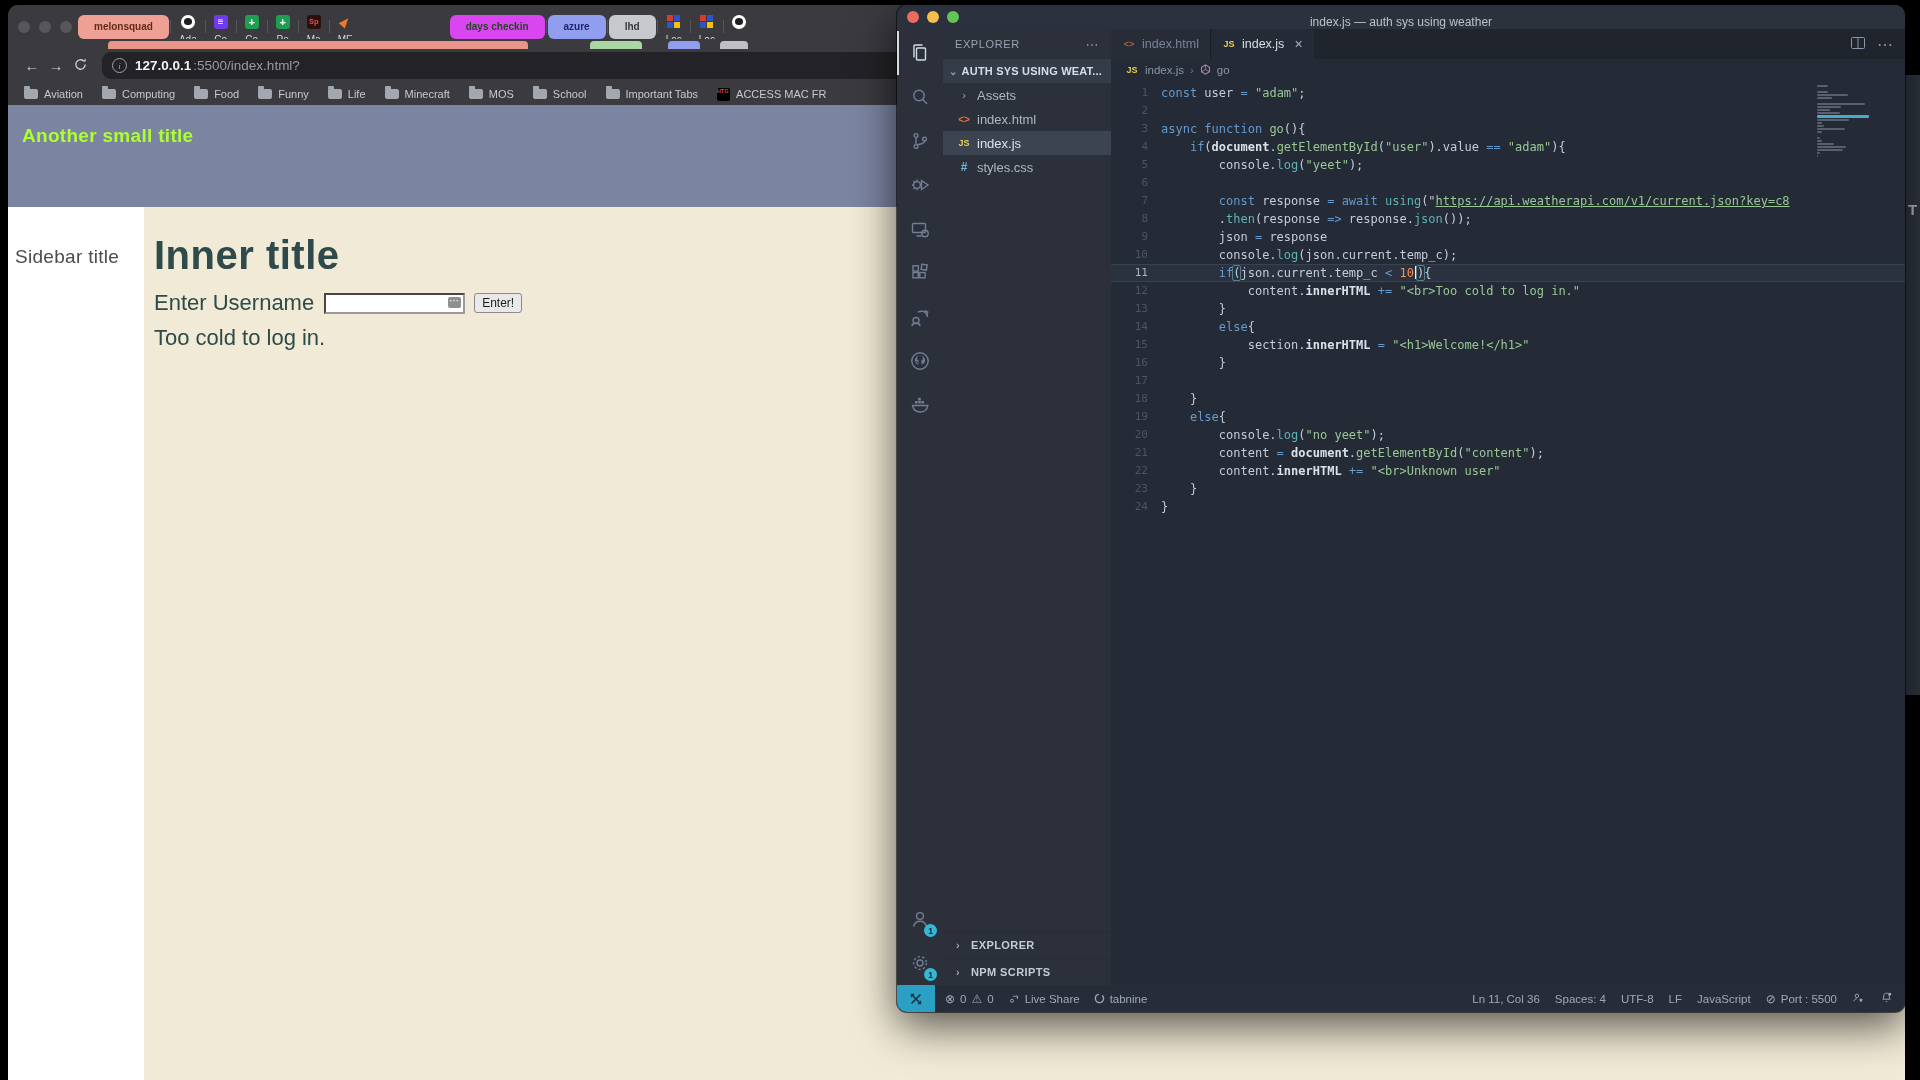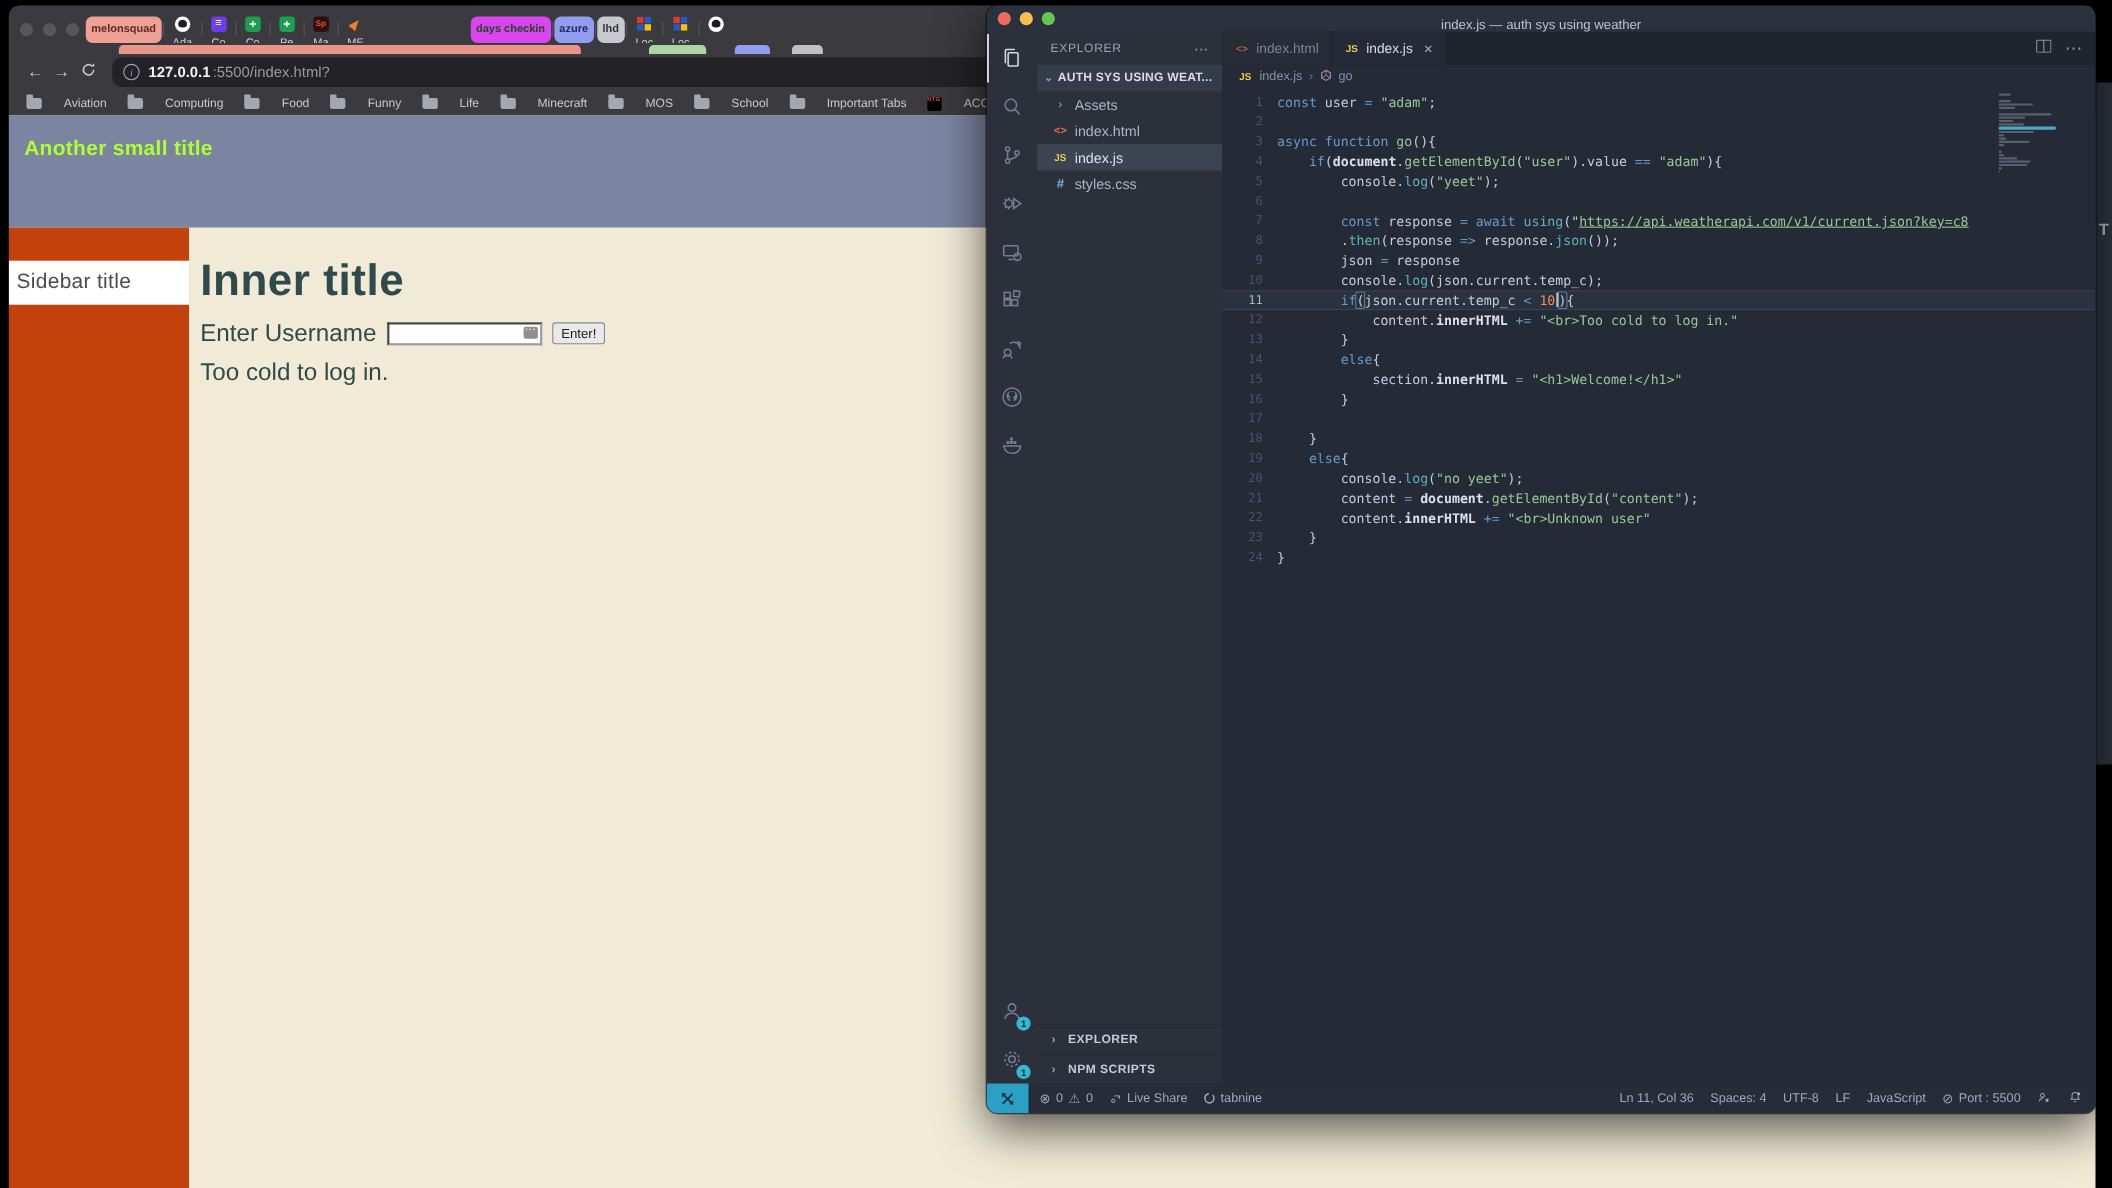--- a/index.html
+++ b/index.html
@@ -7,21 +7,21 @@
   .stage{position:absolute;inset:0;width:1920px;height:1080px;background:#000;}
 
   
   .browser{position:absolute;left:8px;top:5px;width:1897px;height:1075px;background:#3a3a3f;
     border-radius:10px 10px 0 0;overflow:hidden;z-index:1;}
   .b-chrome{position:relative;height:100px;background:#3a3a3f;}
   .b-tabsrow{position:absolute;top:9px;left:0;right:0;height:25px;display:flex;align-items:center;padding-left:10px;}
   .dots{display:flex;gap:9px;margin-right:6px;}
   .wdot{width:12px;height:12px;border-radius:50%;background:#56565b;}
   .tab{display:flex;align-items:center;height:24px;border-radius:6px;font-size:10px;white-space:nowrap;}
-  .tab.pill{padding:0 5px;font-weight:600;}
+  .tab.pill{padding:0 16px;font-weight:600;}
   .pill-salmon{background:#eda093;color:#63291f;}
   .pill-green{background:#d946ef;color:#21481f;}
   .pill-blue{background:#919dee;color:#1c2a68;}
   .pill-gray{background:#c8c9ce;color:#35353a;}
   .tab.plain{padding:0 7px;gap:5px;color:#d3d5da;flex-direction:column;}
   .tlabel{max-width:30px;overflow:hidden;}
   .tsep{width:1px;height:13px;background:#55565b;margin:0 1px;flex:none;}
   .tabspacer{width:90px;flex:none;}
   .fav{width:14px;height:14px;border-radius:3px;flex:none;display:flex;align-items:center;justify-content:center;}
   .fav-github{background:#fff;border-radius:50%;position:relative;}
@@ -48,30 +48,30 @@
   .navbtn{color:#cbccd1;font-size:15px;width:24px;text-align:center;flex:none;}
   .urlpill{flex:1;margin:0 16px 0 10px;height:27px;background:#232327;border-radius:9px;display:flex;align-items:center;
     padding:0 10px;gap:8px;}
   .infoicon{width:13px;height:13px;border:1.2px solid #a0a3a9;border-radius:50%;color:#a0a3a9;font-size:9px;
     display:flex;align-items:center;justify-content:center;font-family:"Liberation Serif",serif;font-style:italic;flex:none;}
   .urlhost{color:#f2f2f4;font-size:13.5px;font-weight:600;}
   .urlpath{color:#9a9b9f;font-size:13.5px;margin-left:-6px;}
 
   .b-bookmarks{position:absolute;top:78px;left:0;right:0;height:22px;display:flex;align-items:center;gap:19px;
     padding-left:16px;font-size:11px;color:#c8c9cd;}
-  .bm{display:flex;align-items:center;gap:20px;}
+  .bm{display:flex;align-items:center;gap:6px;}
   .fold{width:14px;height:10px;background:#a3a7af;border-radius:1px 2px 2px 2px;position:relative;flex:none;}
   .fold::before{content:"";position:absolute;top:-3px;left:0;width:6px;height:3px;background:#a3a7af;border-radius:1px 1px 0 0;}
 
   
   .b-page{position:absolute;top:100px;left:0;right:0;bottom:0;display:flex;flex-direction:column;background:#f1ead6;}
   .p-header{height:102px;background:#7b85a1;flex:none;}
   .p-header-title{color:#adff2f;font-size:19px;font-weight:600;padding:20px 0 0 14px;letter-spacing:.3px;}
   .p-mid{flex:1;display:flex;min-height:0;}
-  .p-sidebar{width:164px;background:#c2410c;flex:none;display:flex;flex-direction:column;}
+  .p-sidebar{width:136px;background:#ffffff;flex:none;display:flex;flex-direction:column;}
   .p-sideband{margin-top:30px;height:40px;background:#fff;display:flex;align-items:center;}
   .p-sideband-title{color:#4c4c4c;font-size:19px;padding-left:7px;letter-spacing:.3px;}
   .p-main{flex:1;background:#f1ead6;padding-left:10px;}
   .p-innertitle{color:#2e4a4a;font-size:40px;font-weight:800;margin-top:26px;letter-spacing:.5px;}
   .p-formrow{display:flex;align-items:center;margin-top:12px;}
   .p-label{color:#2e4a4a;font-size:22px;}
   .p-inputwrap{position:relative;margin-left:10px;}
   .p-input{width:118px;height:17px;border:2px inset #9b9b9b;background:#fff;outline:none;font-size:12px;padding:0 16px 0 3px;}
   .p-autofill{position:absolute;right:4px;top:4px;width:13px;height:11px;background:#8f8f8f;border-radius:2px;
     display:flex;align-items:center;justify-content:center;color:#fff;font-size:7px;letter-spacing:1px;}

